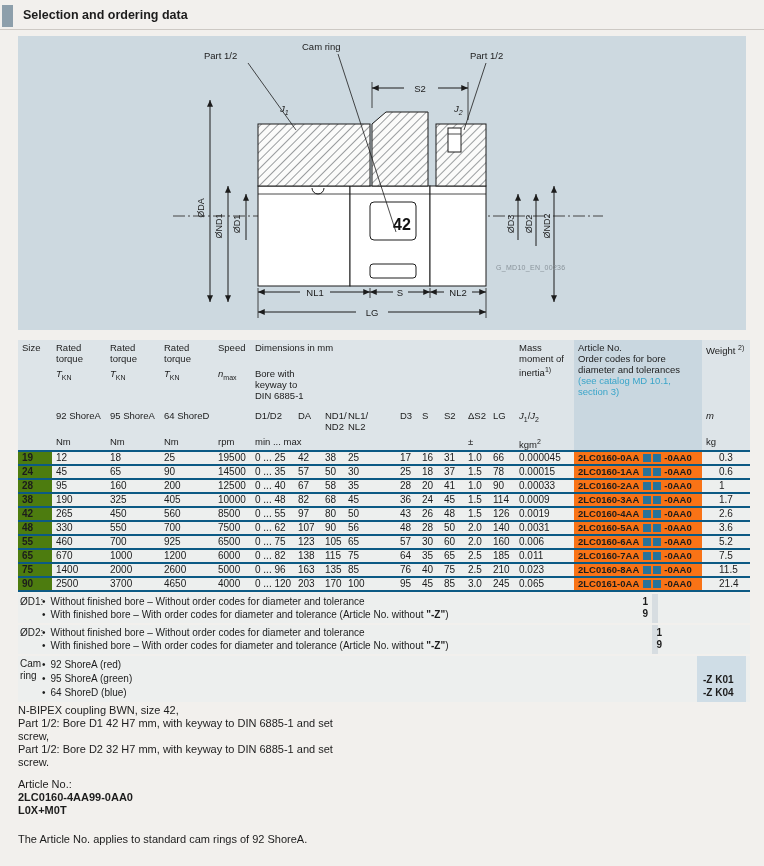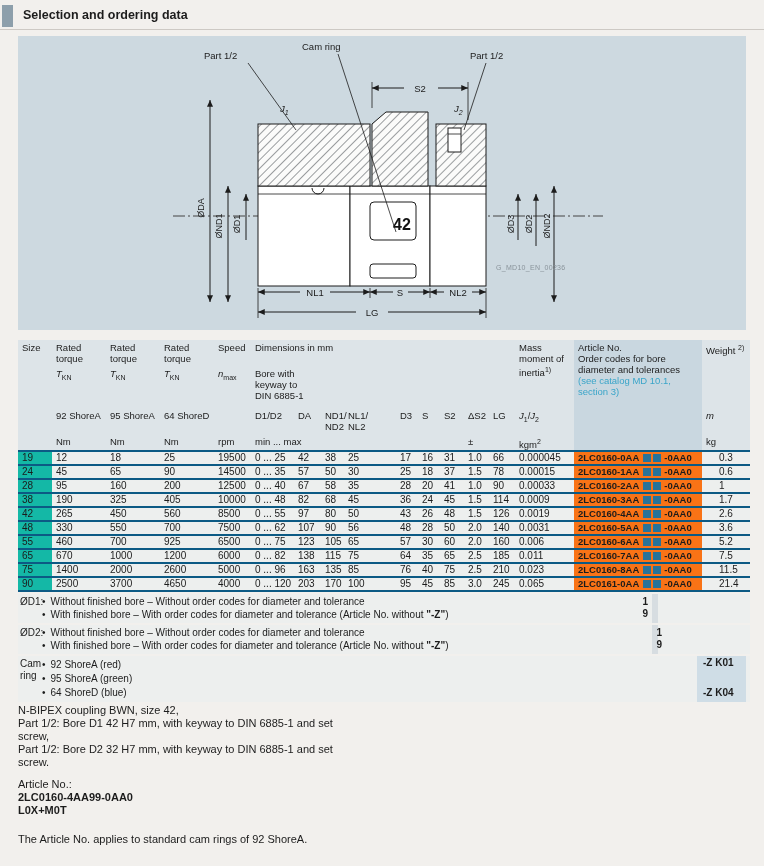--- a/index.html
+++ b/index.html
@@ -31,35 +31,35 @@
   .link{color:#3aa5c9;cursor:pointer;}
   .it{font-style:italic;}
   sub,sup{font-size:7px;}
   .w22{width:22px;}
   .w52{width:52px;}
   .w112{width:112px;}
   tbody tr{border-top:2px solid #0c5a84;background:#edefee;}
   tbody tr:last-child{border-bottom:2px solid #0c5a84;}
   tbody td{font-size:10px;line-height:12px;height:12px;padding:0 0 0 4px;
     vertical-align:middle;white-space:nowrap;overflow:hidden;}
-  td.c-size{background:#14b8a6;font-weight:normal;}
+  td.c-size{background:#4d7c0f;font-weight:bold;}
   td.c-article{background:#f97316;font-weight:bold;font-size:9.5px;}
   td.c-weight{padding-left:17px;}
   .sq{display:inline-block;width:8px;height:8px;background:#28739a;margin:0 1px;vertical-align:-1px;}
 
   
   .fblock{position:relative;background:#edefee;margin-top:2px;padding:2px 0 2px 0;min-height:22px;}
   .flabel{position:absolute;left:2px;top:2px;font-size:10px;line-height:12px;width:22px;}
   .fitems{margin-left:24px;font-size:10px;line-height:12.5px;padding-right:120px;}
   .fitems .bullet{margin-right:5px;}
   .band{position:absolute;left:634px;top:0;bottom:0;width:6px;background:#d7dde1;}
   .code{position:absolute;width:14px;text-align:right;font-weight:bold;font-size:10px;z-index:2;}
   .cam .fitems{line-height:14px;}
   .zbox{position:absolute;left:679px;top:0;bottom:0;width:49px;background:#cfdde6;
-    display:flex;flex-direction:column;justify-content:space-between;padding:0 0 3px 6px;box-sizing:border-box;}
+    display:flex;flex-direction:column;justify-content:flex-end;padding:0 0 3px 6px;box-sizing:border-box;}
   .zbox div{font-weight:bold;font-size:10px;line-height:13px;}
 
   
   .ordering{position:absolute;left:18px;top:704px;width:480px;font-size:11px;line-height:13px;}
   .ord-head{text-decoration:underline;margin-bottom:7px;}
   .art-block{margin-top:9px;}
   .bold{font-weight:bold;}
   .note{margin-top:16px;}
 </style>
 </head>

